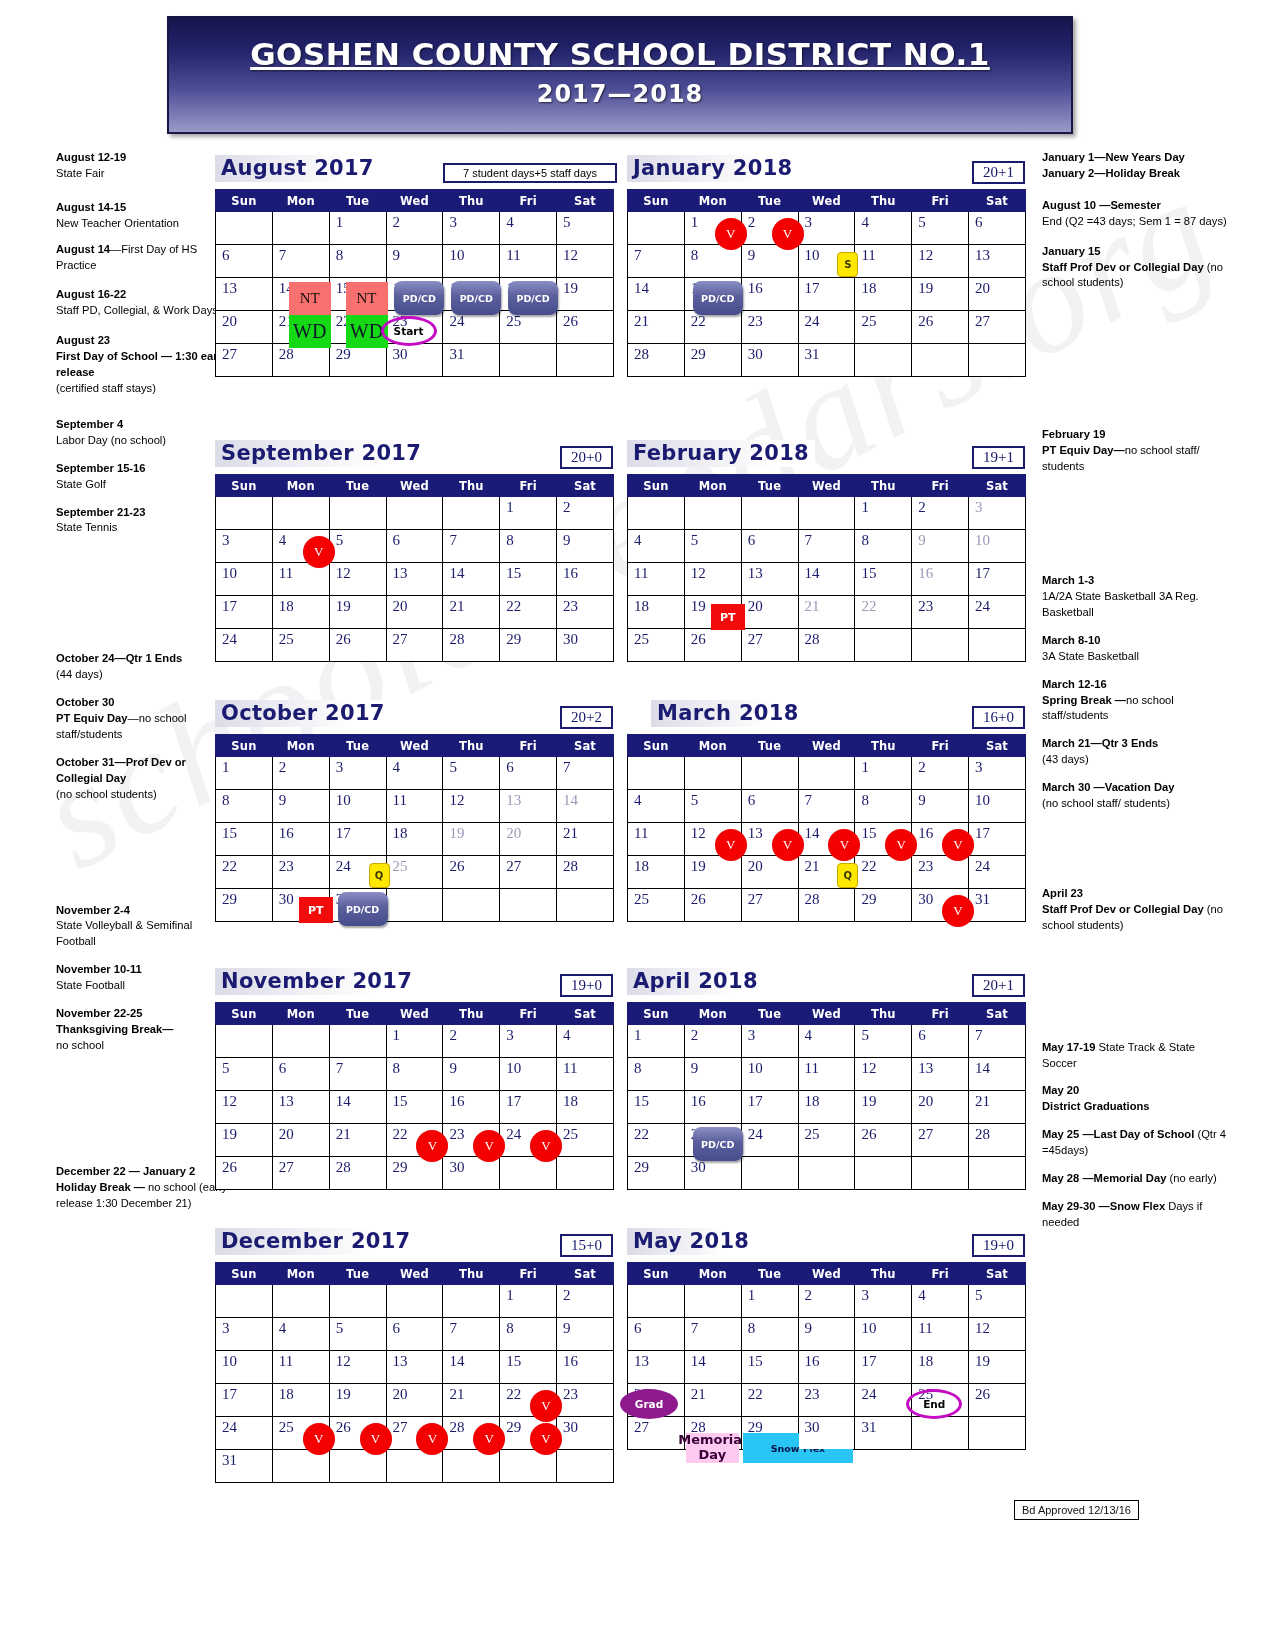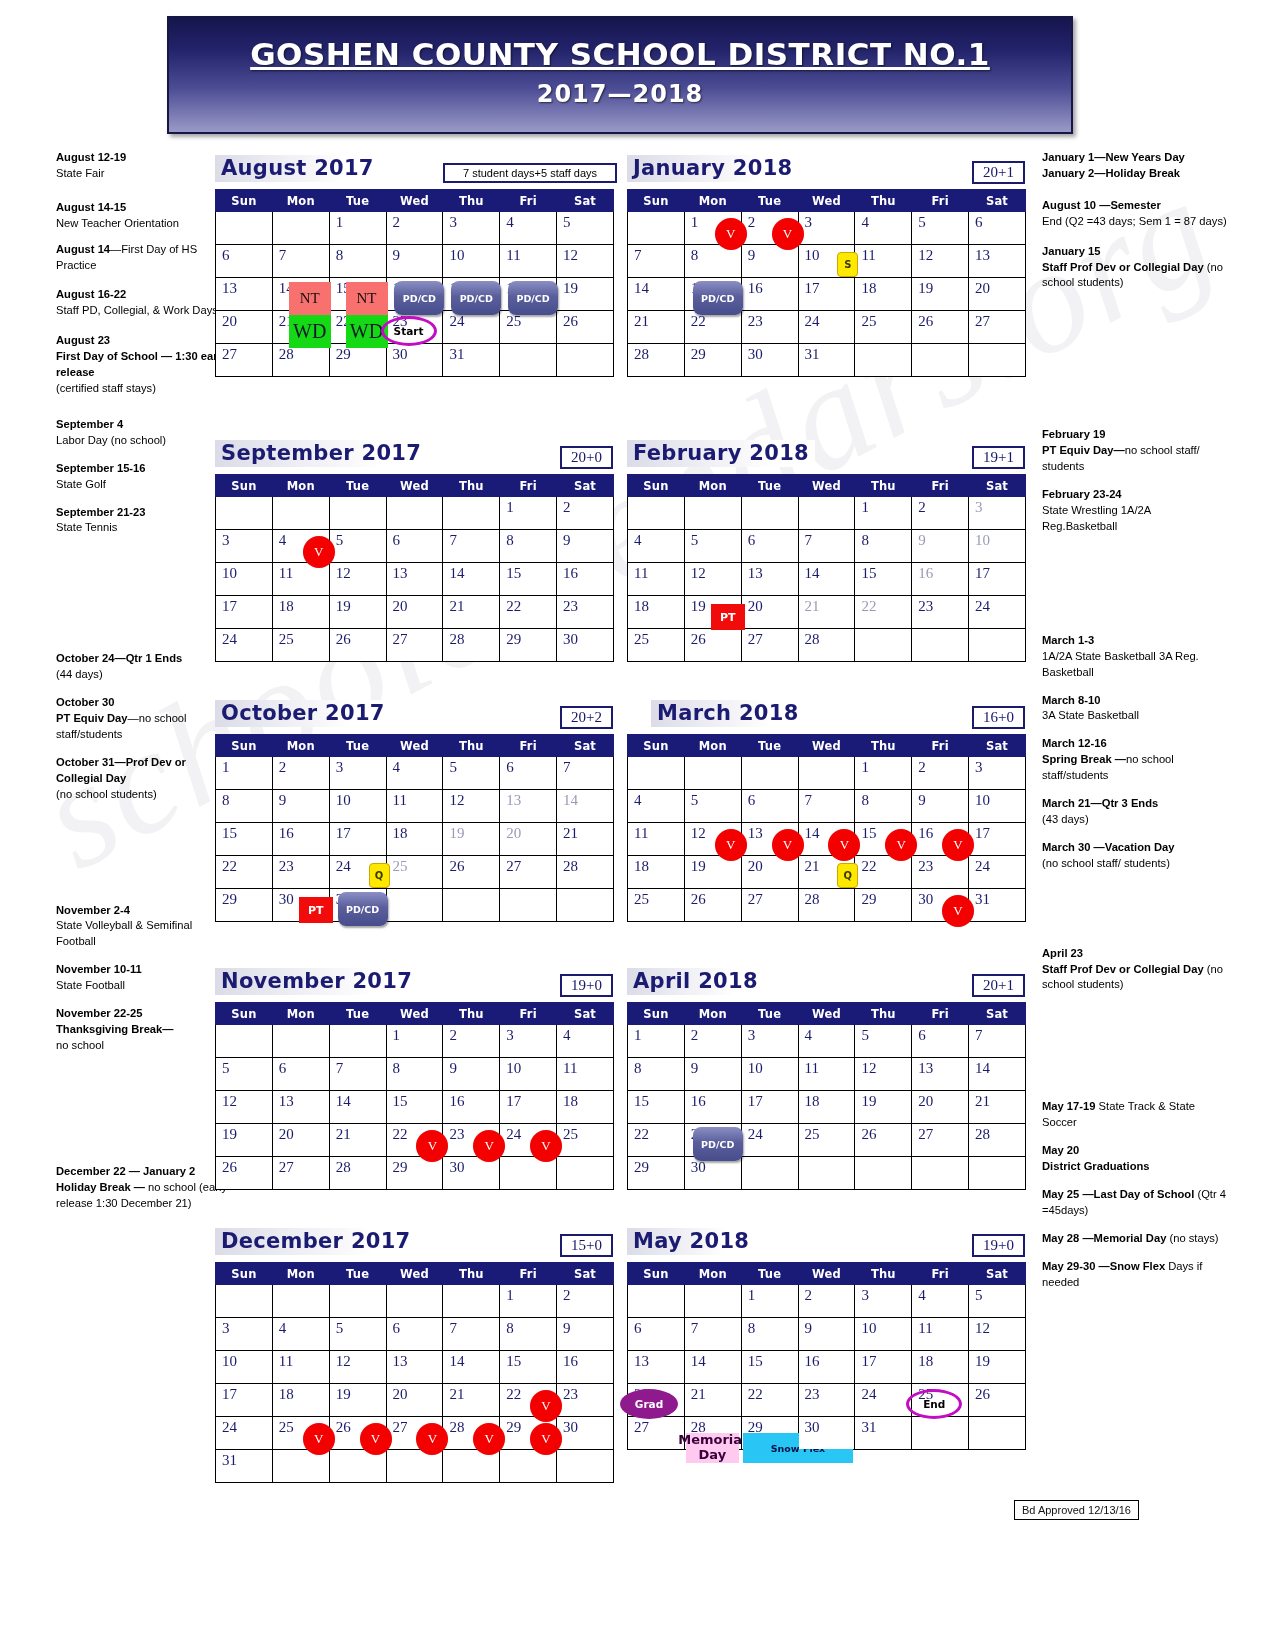--- a/index.html
+++ b/index.html
@@ -295,31 +295,30 @@
     <div class="note" style="margin-top: 12px;"><span class="note-b">November 10-11</span><br><span class="note-n">State Football</span></div>
     <div class="note" style="margin-top: 12px;"><span class="note-b">November 22-25</span><br><span class="note-b">Thanksgiving Break—</span><br><span class="note-n">no school</span></div>
     <div class="note" style="margin-top: 110px;"><span class="note-b">December 22 — January 2</span><br><span class="note-b">Holiday Break —</span><span class="note-n"> no school (early release 1:30 December 21)</span></div>
   </div>
 <div class="side side-right" id="right-notes">
     <div class="note" style="margin-top: 0px;"><span class="note-b">January 1—New Years Day</span></div>
     <div class="note" style="margin-top: 0px;"><span class="note-b">January 2—Holiday Break</span></div>
     <div class="note" style="margin-top: 16px;"><span class="note-b">August 10 —Semester</span><br><span class="note-n">End (Q2 =43 days; Sem 1 = 87 days)</span></div>
     <div class="note" style="margin-top: 14px;"><span class="note-b">January 15</span><br><span class="note-b">Staff Prof Dev or Collegial Day</span><span class="note-n"> (no school students)</span></div>
     <div class="note" style="margin-top: 136px;"><span class="note-b">February 19</span><br><span class="note-b">PT Equiv Day—</span><span class="note-n">no school staff/ students</span></div>
-    <div class="note" style="margin-top: 12px;"><span class="note-b">February 23-24</span><br><span class="note-n">State Wrestling 1A/2A Reg.Basketball</span></div>
     <div class="note" style="margin-top: 98px;"><span class="note-b">March 1-3</span><br><span class="note-n">1A/2A State Basketball 3A Reg. Basketball</span></div>
     <div class="note" style="margin-top: 12px;"><span class="note-b">March 8-10</span><br><span class="note-n">3A State Basketball</span></div>
     <div class="note" style="margin-top: 12px;"><span class="note-b">March 12-16</span><br><span class="note-b">Spring Break —</span><span class="note-n">no school staff/students</span></div>
     <div class="note" style="margin-top: 12px;"><span class="note-b">March 21—Qtr 3 Ends</span><br><span class="note-n">(43 days)</span></div>
     <div class="note" style="margin-top: 12px;"><span class="note-b">March 30 —Vacation Day</span><br><span class="note-n">(no school staff/ students)</span></div>
     <div class="note" style="margin-top: 74px;"><span class="note-b">April 23</span><br><span class="note-b">Staff Prof Dev or Collegial Day</span><span class="note-n"> (no school students)</span></div>
     <div class="note" style="margin-top: 106px;"><span class="note-b">May 17-19</span><span class="note-n"> State Track &amp; State Soccer</span></div>
     <div class="note" style="margin-top: 12px;"><span class="note-b">May 20</span><br><span class="note-b">District Graduations</span></div>
     <div class="note" style="margin-top: 12px;"><span class="note-b">May 25 —Last Day of School</span><span class="note-n"> (Qtr 4 =45days)</span></div>
-    <div class="note" style="margin-top: 12px;"><span class="note-b">May 28 —Memorial Day</span><span class="note-n"> (no stays)</span></div>
+    <div class="note" style="margin-top: 12px;"><span class="note-b">May 28 —Memorial Day</span><span class="note-n"> (no early)</span></div>
     <div class="note" style="margin-top: 12px;"><span class="note-b">May 29-30 —Snow Flex</span><span class="note-n"> Days if needed</span></div>
   </div>
 
 <div id="calendars">
     <div class="cal" style="left: 215px; top: 155px; width: 398px;">
       <div style="position: relative; height: 32px;"><div class="cal-title">August 2017</div><div class="note-box" style="left: 228px; top: 8px;">7 student days+5 staff days</div></div>
       <table class="grid" style="width: 398px;">
         <thead>
           <tr>
             <th style="width: 56.8571px;">Sun</th>

